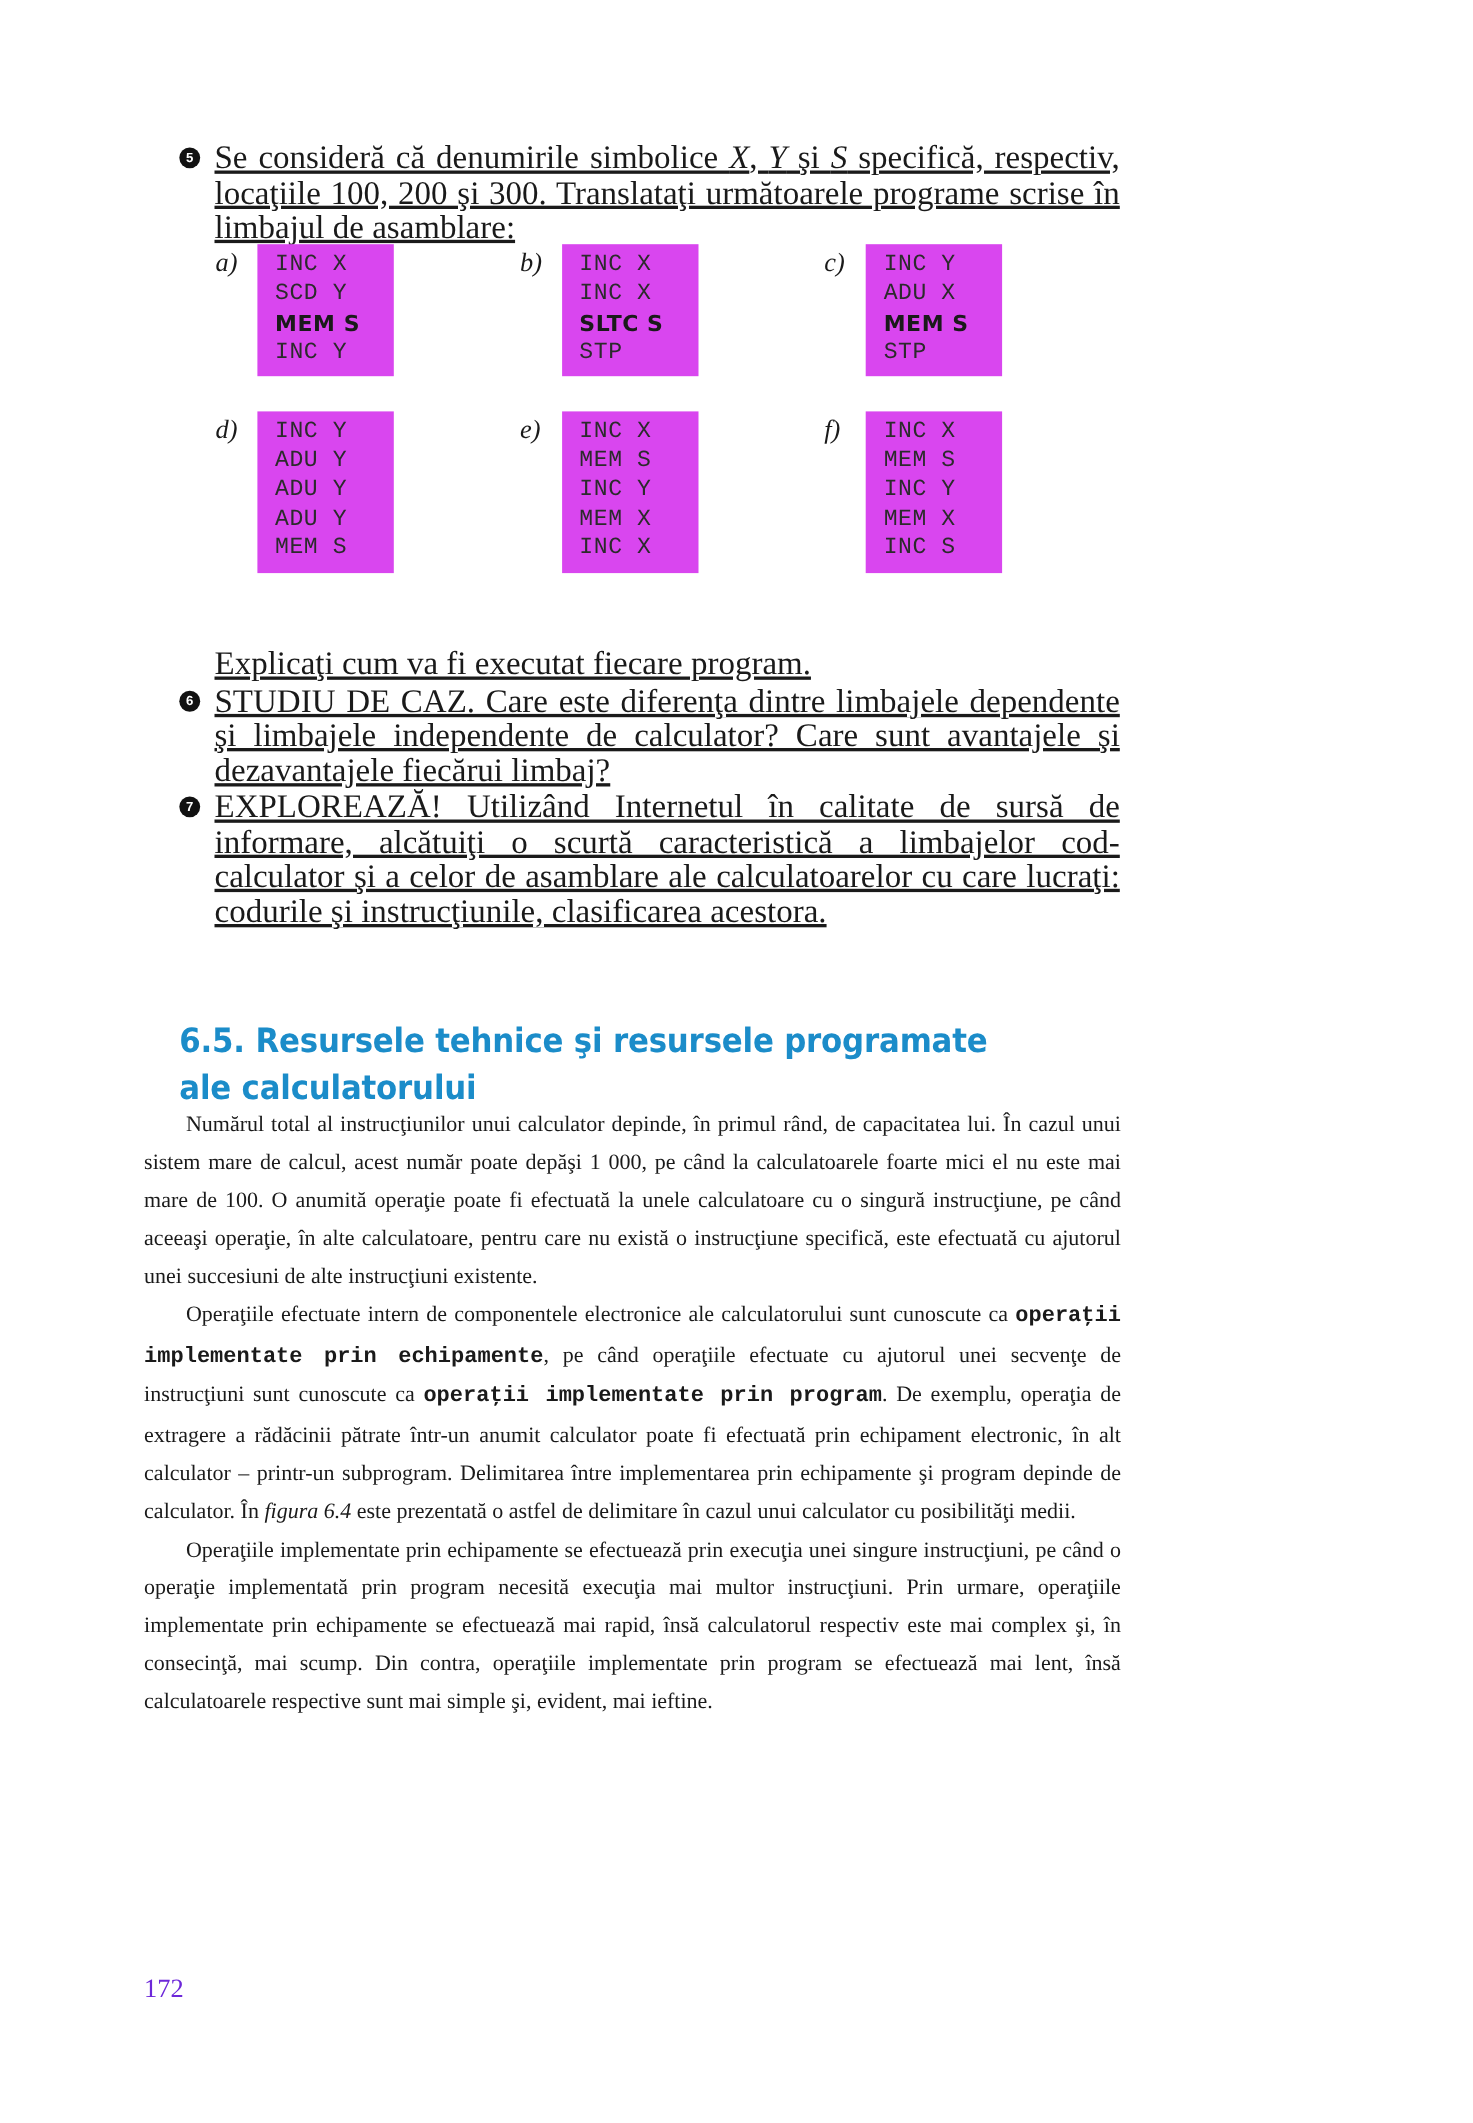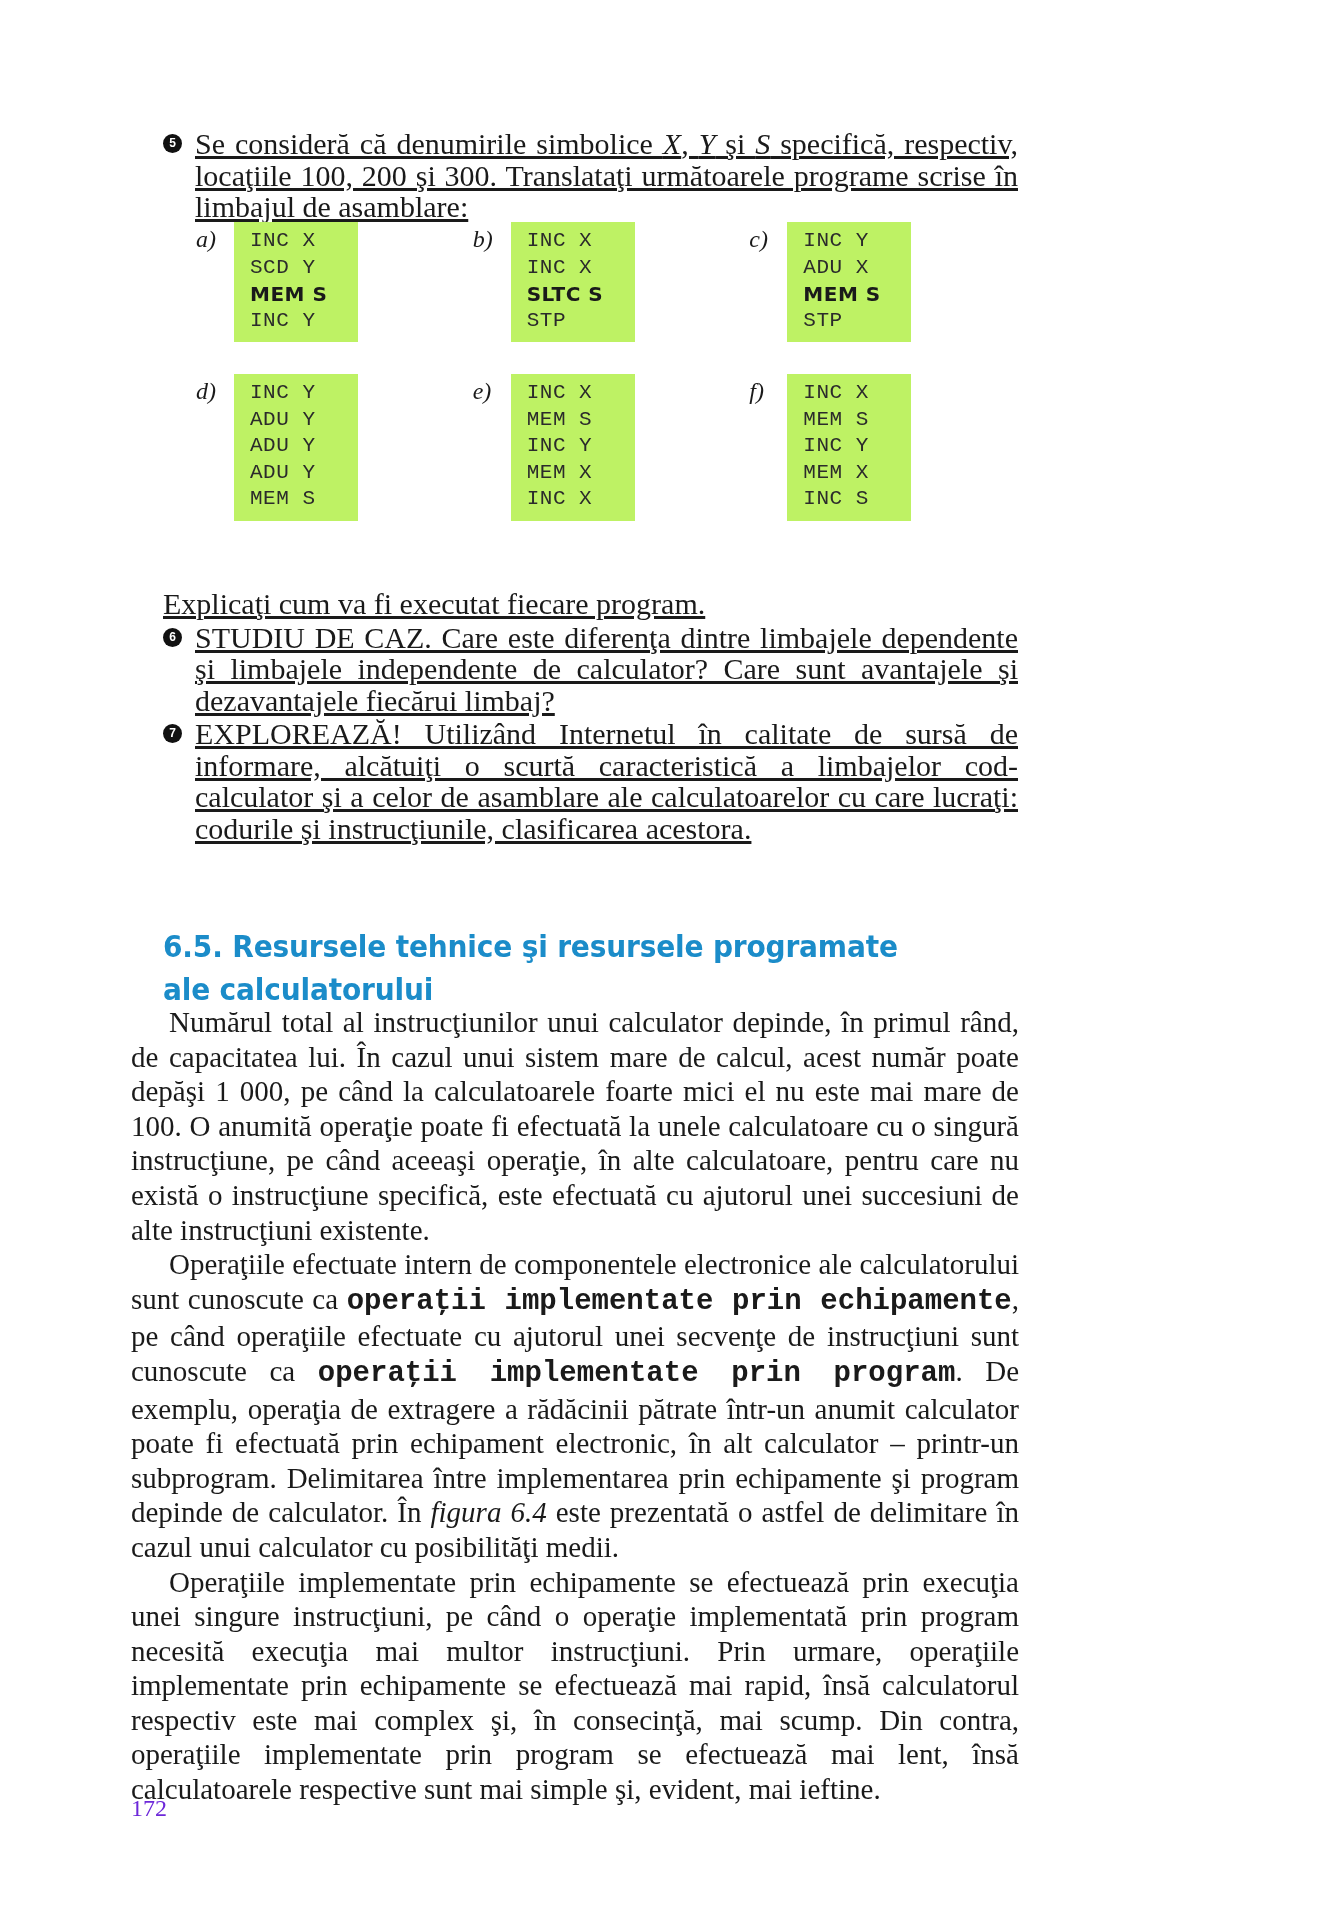--- a/index.html
+++ b/index.html
@@ -31,39 +31,39 @@
     margin-right:13px;
     user-select:none;
   }
   .ex-body {
     flex:1 1 auto;
     font-size:30px;
     line-height:31.5px;
     text-align:justify;
     text-decoration:underline;
   }
-  .ex-body.nomark { }
+  .ex-body.nomark { margin-left:32px; }
   .it { font-style:italic; }
 
   
   .code-grid { position:absolute; left:196px; top:222px; width:830px; }
   .code-row { display:flex; margin-bottom:32px; }
   .code-cell { display:flex; align-items:flex-start; width:290px; }
   .code-label {
     font-family:"Liberation Serif", serif;
     font-style:italic;
     font-size:24px;
     line-height:26px;
     width:38px;
     flex:0 0 38px;
     padding-top:4px;
     text-align:left;
   }
   .code-box {
-    background:#bef264;
+    background:#d946ef;
     padding:6px 16px 8px 16px;
     min-width:92px;
   }
   .code-line {
     font-family:"Liberation Mono", monospace;
     font-size:21px;
     line-height:26.5px;
     letter-spacing:0.5px;
     color:#2b2b2b;
     white-space:pre;
@@ -88,21 +88,21 @@
     line-height:43px;
     letter-spacing:-0.2px;
     transform:scaleX(0.92);
     transform-origin:left top;
   }
 
   
   .body-copy { position:absolute; left:131px; top:1005px; width:888px; }
   .body-copy p {
     margin:0;
-    font-size:29px;
+    font-size:20px;
     line-height:34.6px;
     text-align:justify;
     text-indent:38px;
   }
   .body-copy p b { font-weight:bold;font-family:Liberation Mono, monospace; }
   .body-copy p i { font-style:italic; }
 
   
   .page-number {
     position:absolute;

